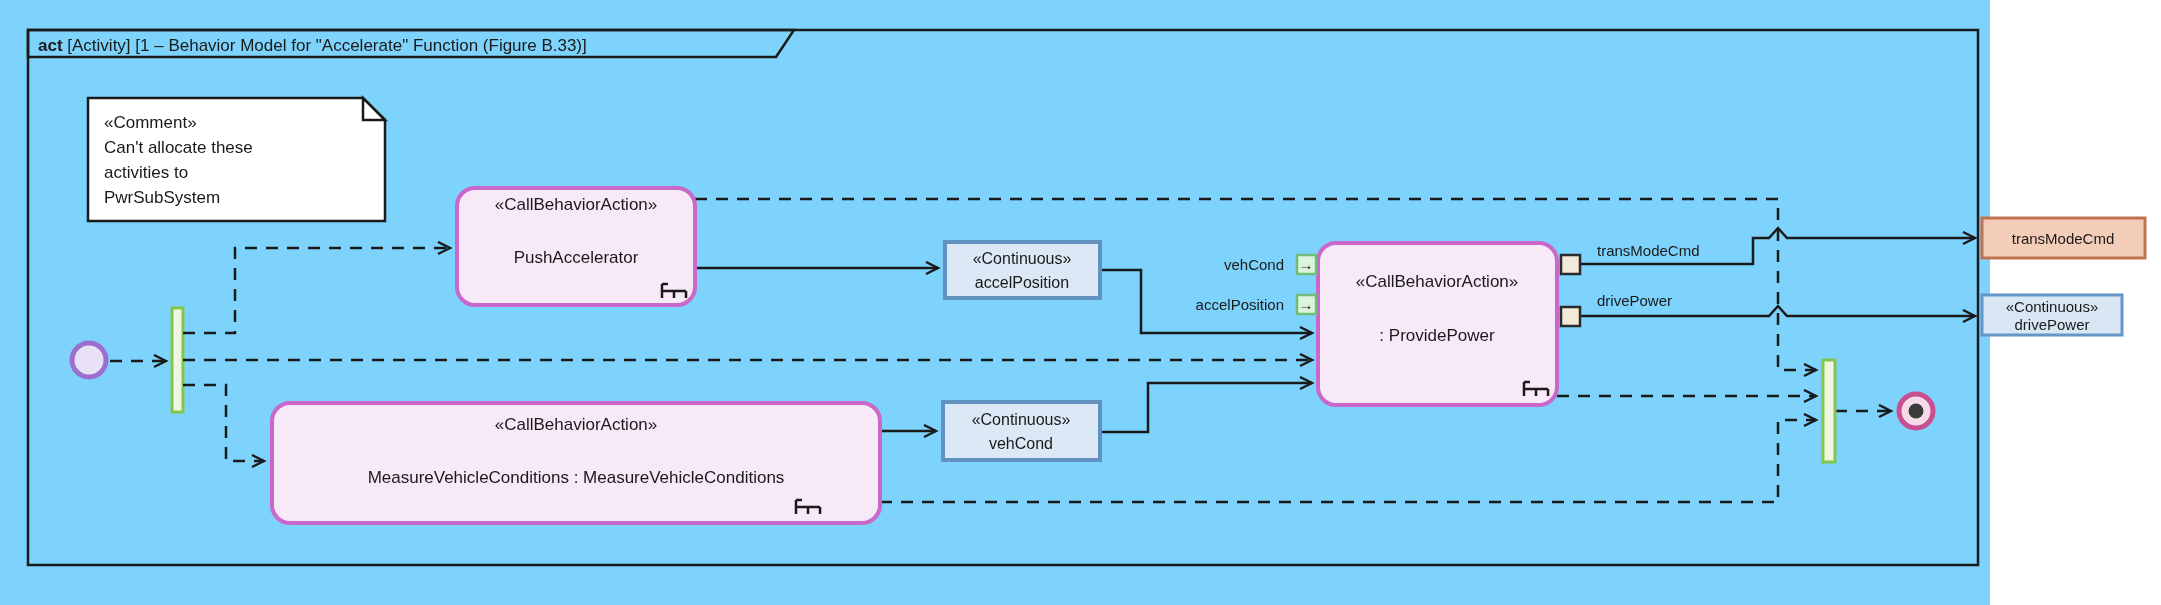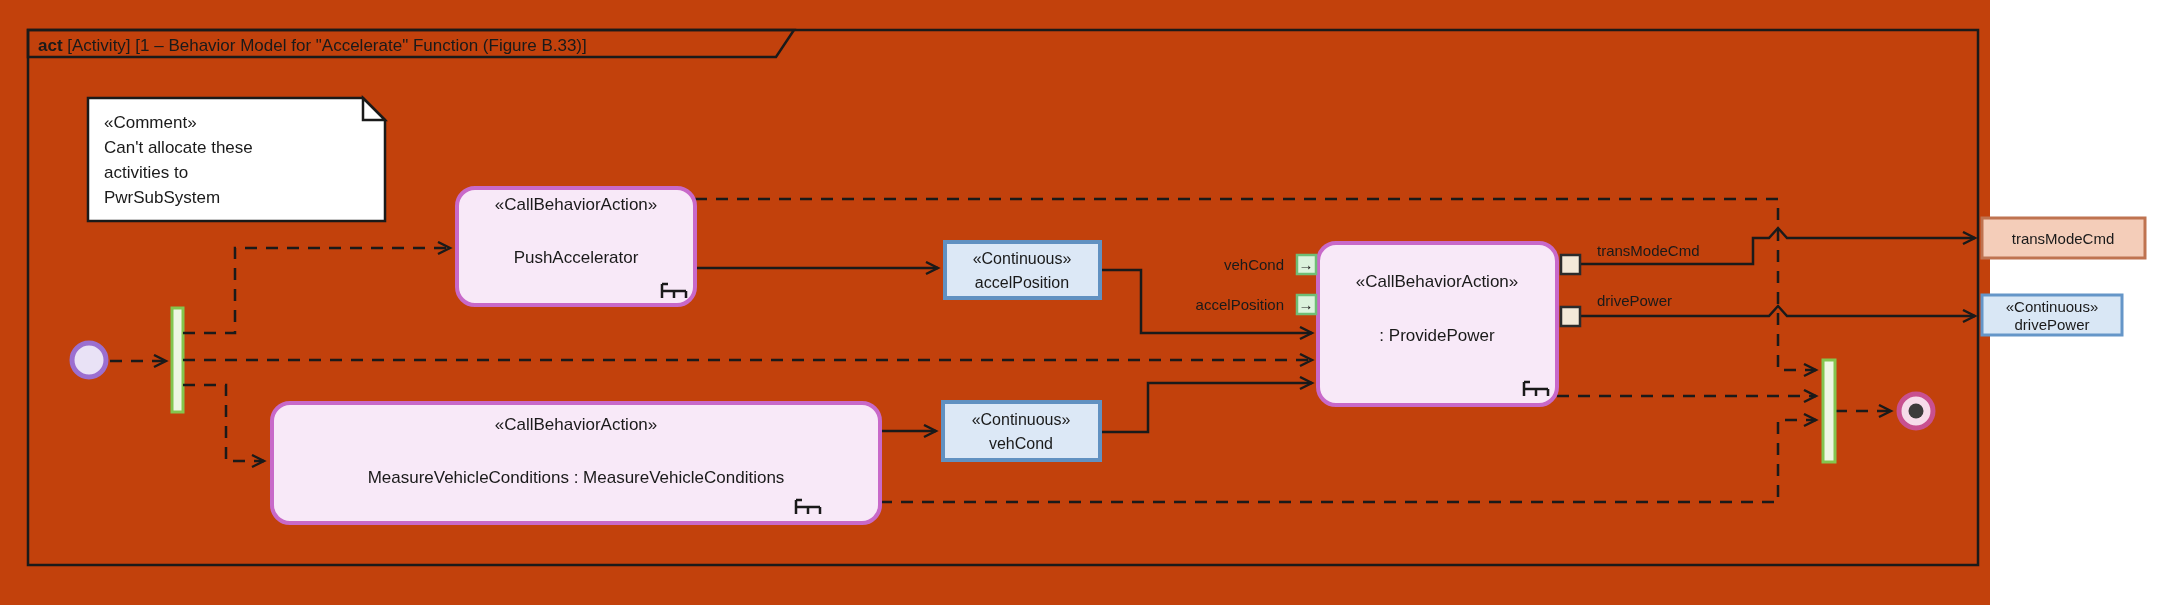--- a/index.html
+++ b/index.html
@@ -1,16 +1,16 @@
 <!DOCTYPE html>
 <html><head>
 <meta charset="utf-8">
 <style>
   html,body{margin:0;padding:0;background:#ffffff;}
-  .stage{position:relative;width:1990px;height:605px;background:#c2410c;
+  .stage{position:relative;width:1990px;height:605px;background:#7dd3fc;
          font-family:"Liberation Sans","DejaVu Sans",sans-serif;}
   svg{display:block;}
   text{fill:#1a1a1a;font-family:"Liberation Sans","DejaVu Sans",sans-serif;}
   .t17{font-size:17px;}
   .t16{font-size:16px;}
   .t15{font-size:15px;}
   .bold{font-weight:bold;}
   .mid{text-anchor:middle;}
   .end{text-anchor:end;}
   .action{fill:#f8e9f8;stroke:#c869c9;stroke-width:4;}

